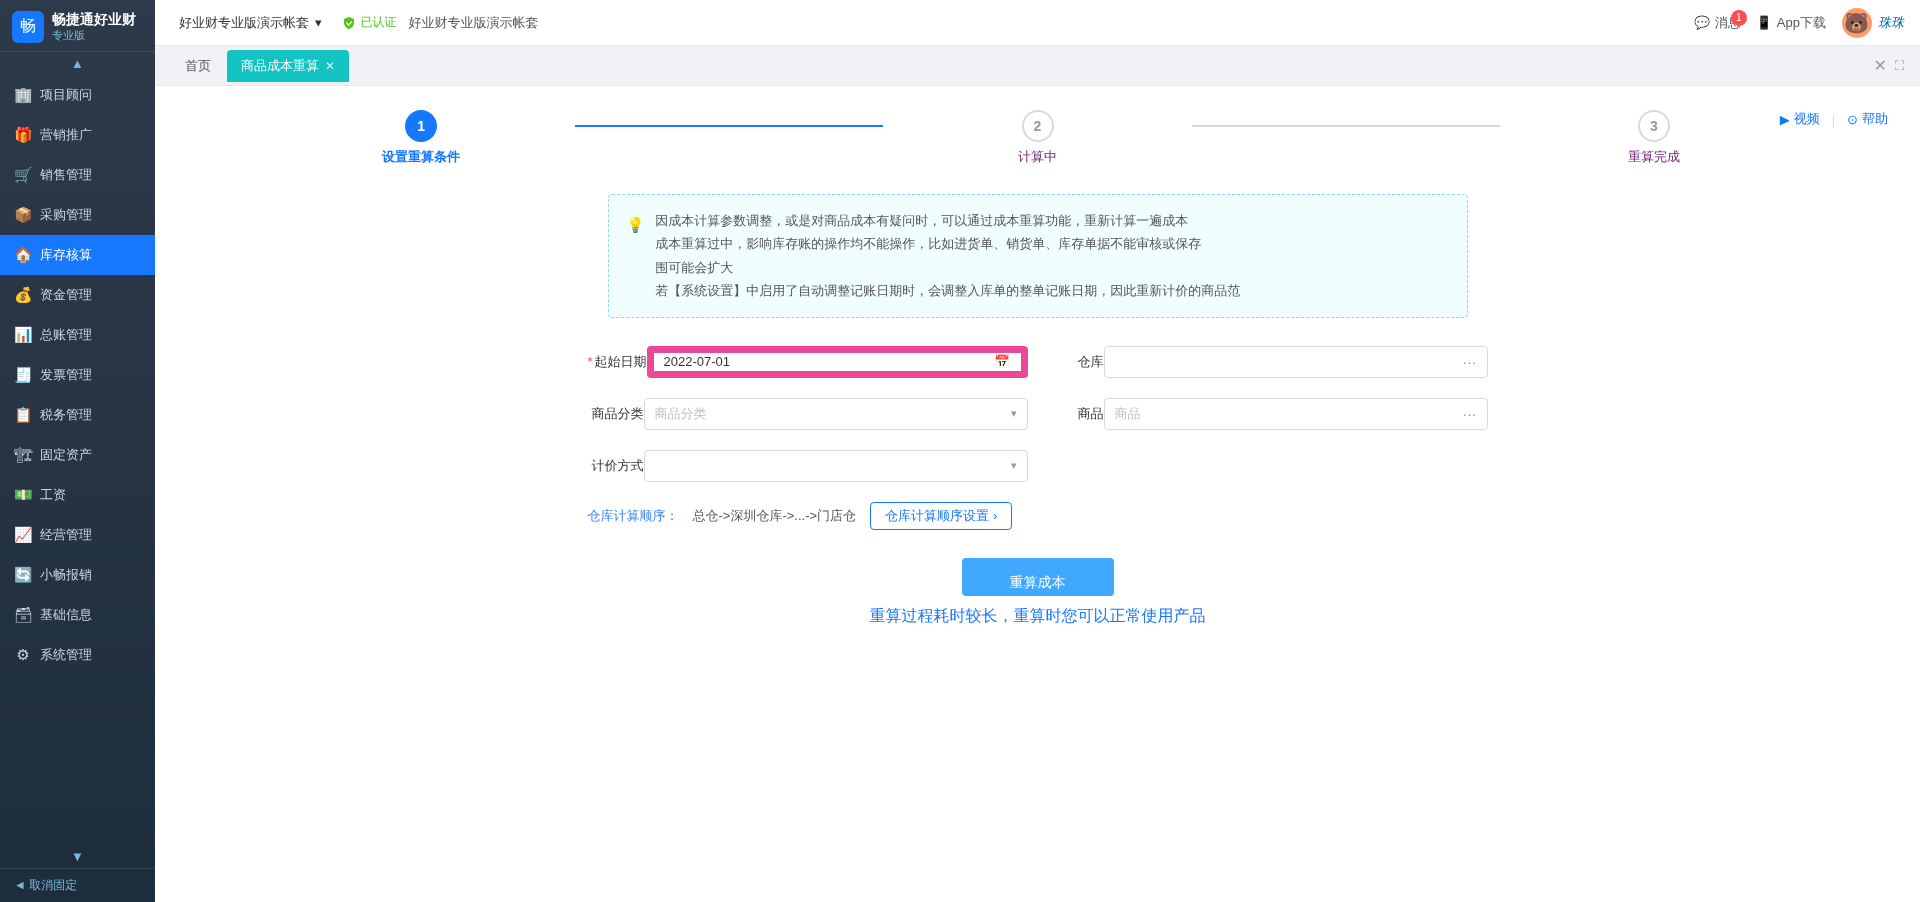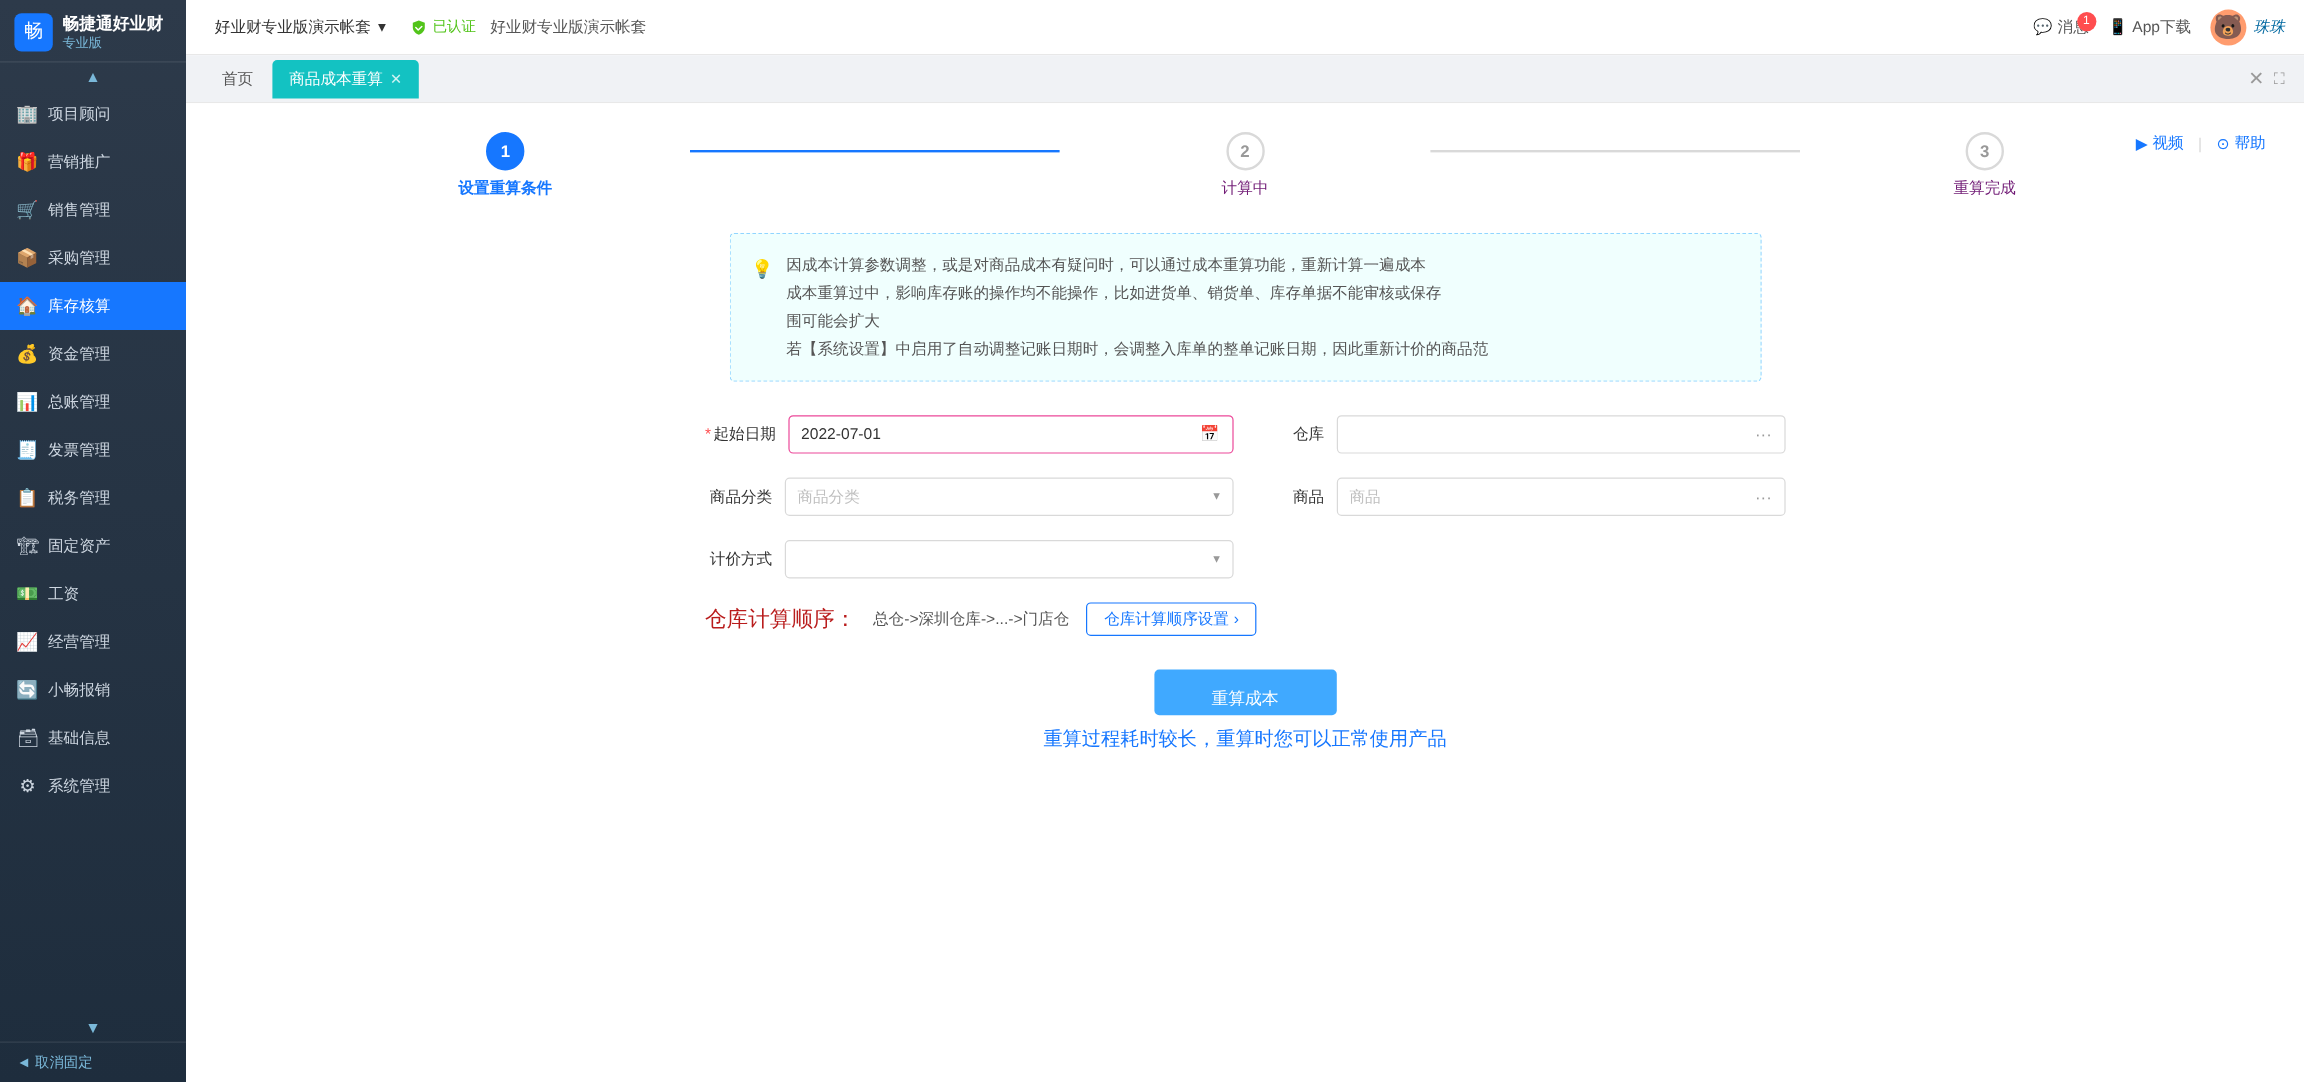--- a/index.html
+++ b/index.html
@@ -281,38 +281,37 @@
     .form-row {
       display: grid;
       grid-template-columns: 1fr 1fr;
       gap: 20px;
       margin-bottom: 20px;
       align-items: center;
     }
     .form-field {
       display: flex;
       align-items: center;
-      gap: 10px;
     }
     .form-label {
       font-size: 13px;
       color: #333;
       white-space: nowrap;
       min-width: 56px;
       text-align: right;
     }
     .required-star {
       color: #ff4d4f;
       margin-right: 2px;
     }
     .form-input-wrapper {
       flex: 1;
       display: flex;
       align-items: center;
-      border: 1px solid #ec4899;
+      border: 7px solid #ec4899;
       border-radius: 4px;
       height: 32px;
       padding: 0 10px;
       background: #fff;
       gap: 6px;
     }
     .form-input-wrapper input {
       flex: 1;
       border: none;
       outline: none;
@@ -350,21 +349,21 @@
     .form-ellipsis-text { color: #bfbfbf; font-size: 13px; flex: 1; }
     .form-ellipsis-icon { color: #999; font-size: 14px; }
 
     
     .warehouse-row {
       display: flex;
       align-items: center;
       gap: 14px;
       margin-bottom: 28px;
     }
-    .warehouse-label { color: #b91c1c; font-size: 18px; white-space: nowrap; }
+    .warehouse-label { color: #3b82f6; font-size: 13px; white-space: nowrap; }
     .warehouse-value { color: #555; font-size: 13px; }
     .warehouse-btn {
       border: 1px solid #1677ff;
       color: #1677ff;
       padding: 4px 14px;
       border-radius: 4px;
       font-size: 13px;
       cursor: pointer;
       display: flex;
       align-items: center;

